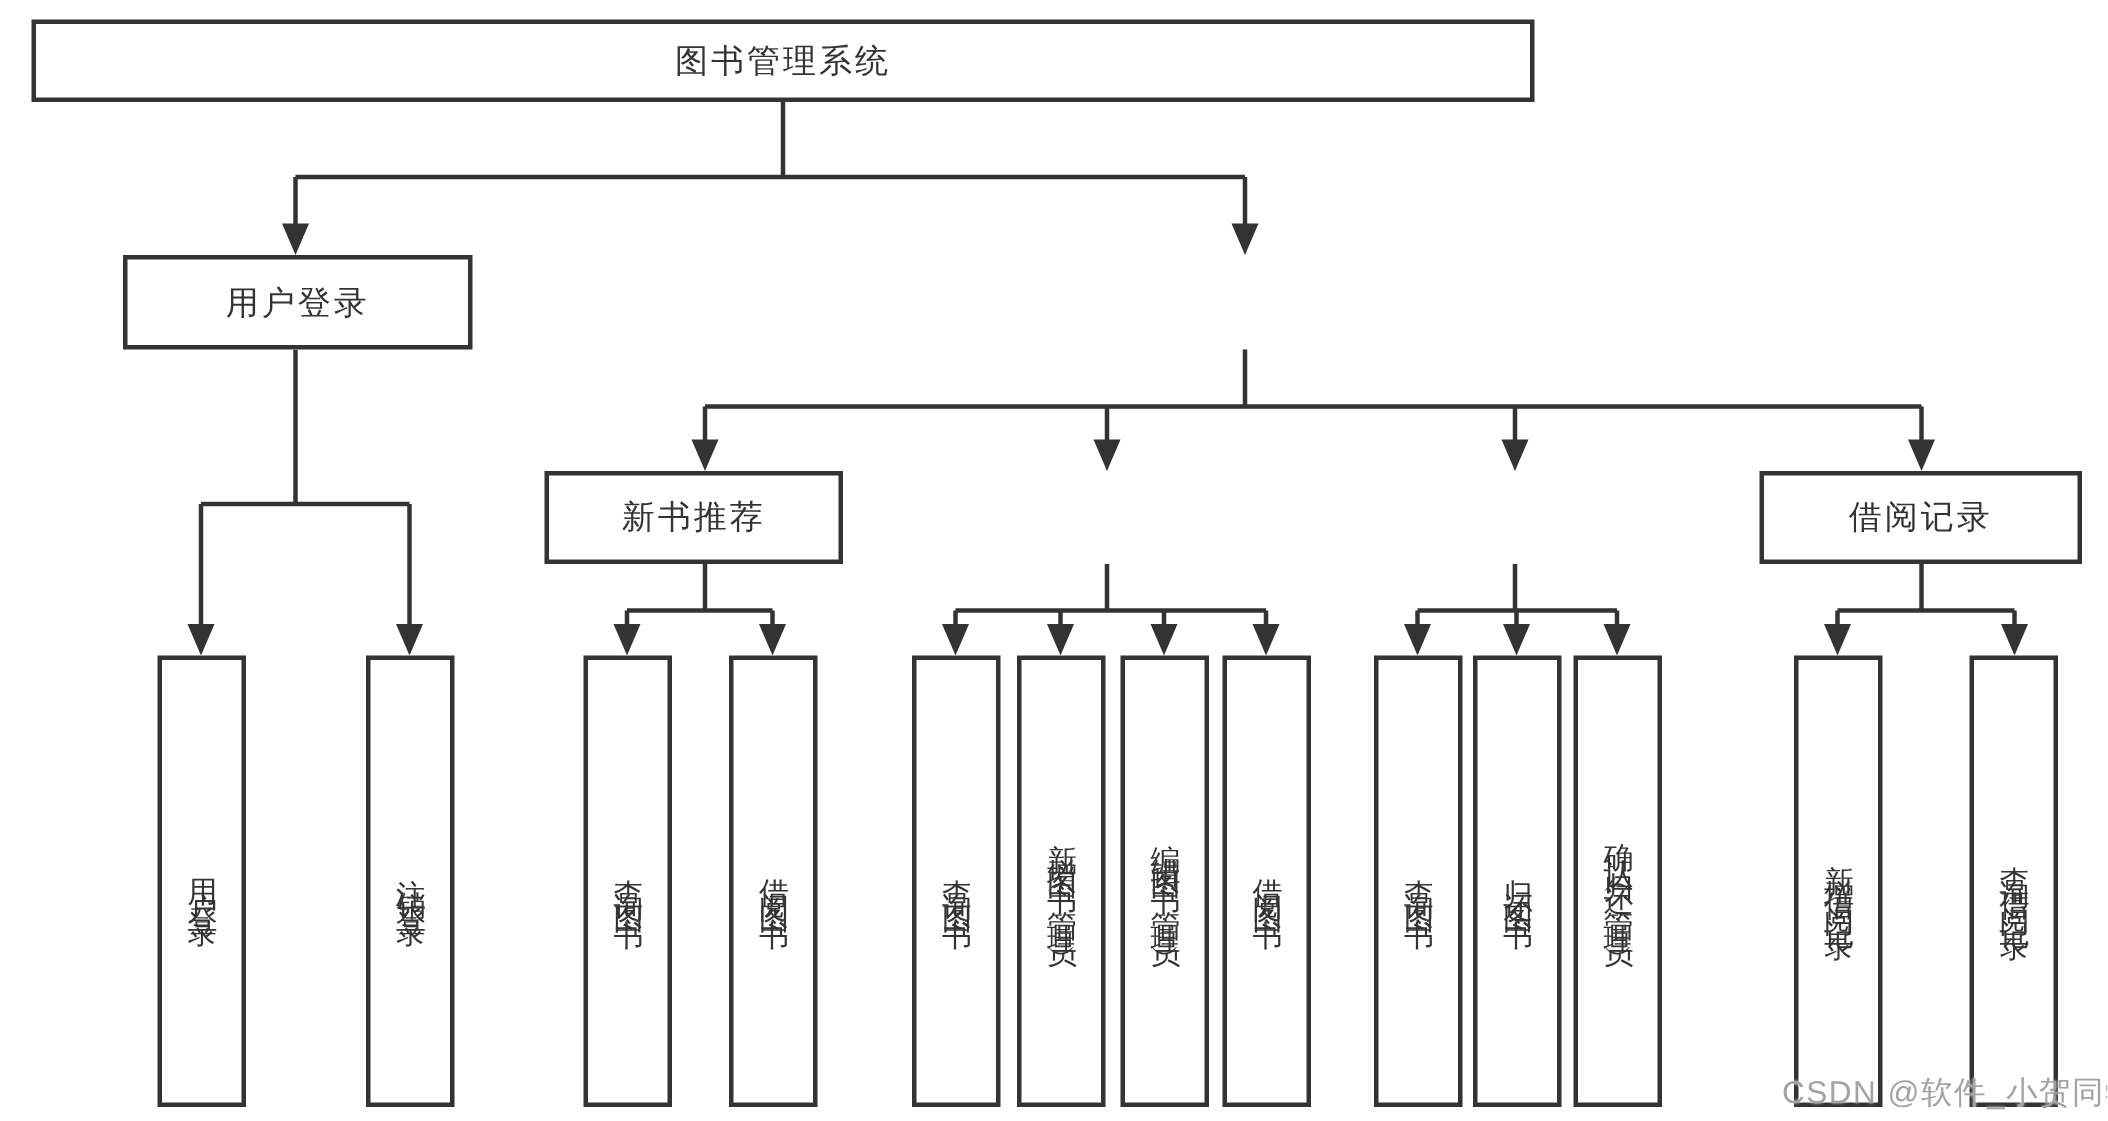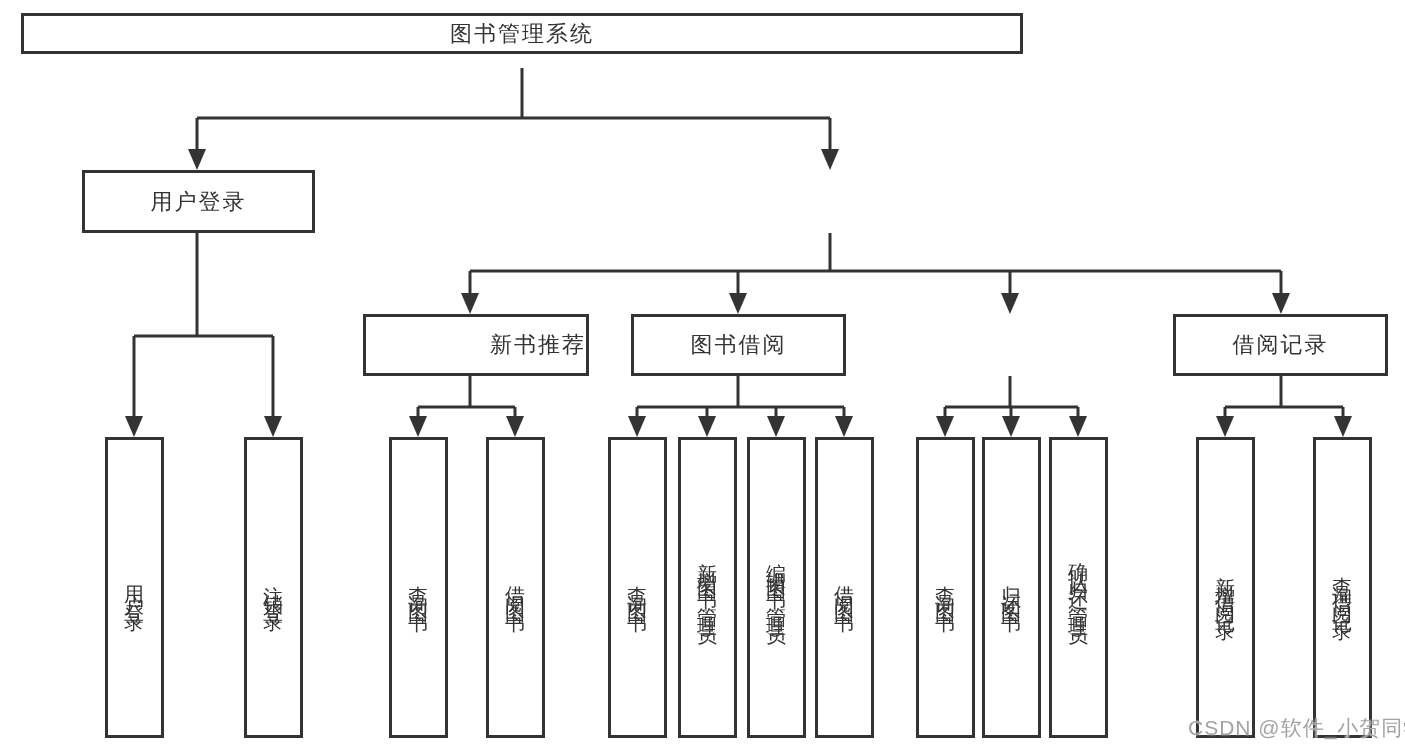--- a/index.html
+++ b/index.html
@@ -44,24 +44,24 @@
   }
   .node .vlabel {
     color: #333333;
     font-size: 20px;
     writing-mode: vertical-rl;
     text-orientation: upright;
     letter-spacing: 9px;
     line-height: 1;
     white-space: nowrap;
   }
-  .root-node  { left: 21px;  top: 13px;  width: 1002px; height: 41px; }
+  .root-node  { left: 21px;  top: 13px;  width: 1002px; height: 55px; }
   .n-login    { left: 82px;  top: 170px; width: 233px;  height: 63px; }
   .n-bookmgmt { left: 712px; top: 170px; width: 235px;  height: 63px; }
-  .n-newrec   { left: 363px; top: 314px; width: 226px;  height: 62px; justify-content: flex-end; }
+  .n-newrec   { left: 363px; top: 314px; width: 199px;  height: 62px; }
   .n-borrow   { left: 631px; top: 314px; width: 215px;  height: 62px; }
   .n-current  { left: 903px; top: 314px; width: 215px;  height: 62px; }
   .n-records  { left: 1173px;top: 314px; width: 215px;  height: 62px; }
   .leaf { top: 437px; width: 59px; height: 301px; }
   .lf-1  { left: 105px; }
   .lf-2  { left: 244px; }
   .lf-3  { left: 389px; }
   .lf-4  { left: 486px; }
   .lf-5  { left: 608px; }
   .lf-6  { left: 678px; }
@@ -164,23 +164,20 @@
 
   <div class="node n-login">
     <span class="hlabel">用户登录</span>
   </div>
 
 
   <div class="node n-newrec">
     <span class="hlabel">新书推荐</span>
   </div>
 
-  <div class="node n-borrow">
-    <span class="hlabel">图书借阅</span>
-  </div>
 
 
   <div class="node n-records">
     <span class="hlabel">借阅记录</span>
   </div>
 
   <div class="node leaf lf-1">
     <span class="vlabel">用户登录</span>
   </div>
 

